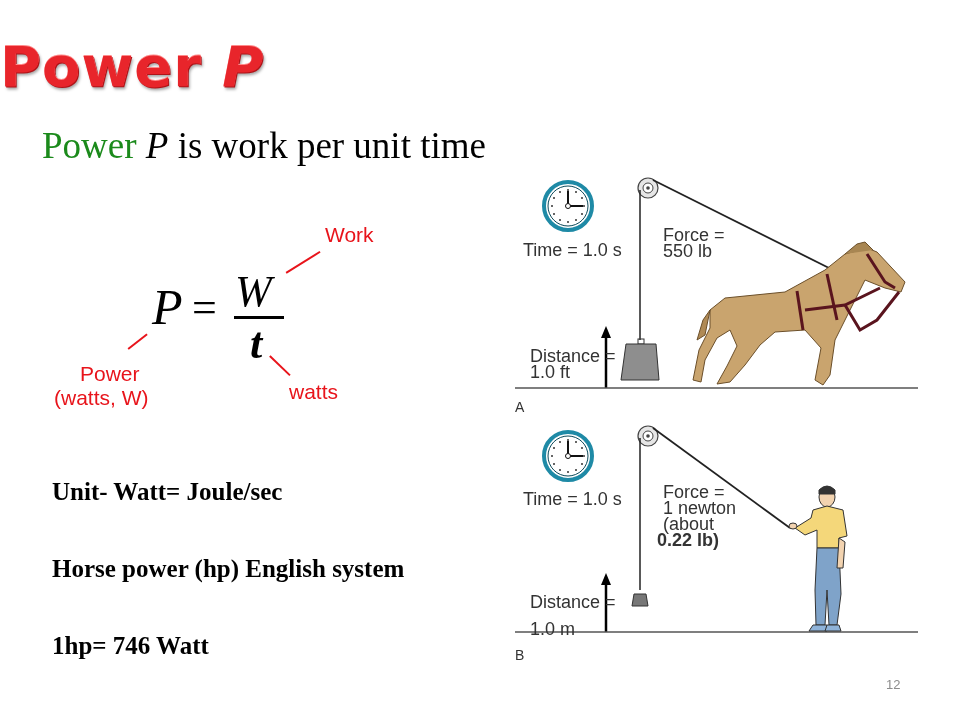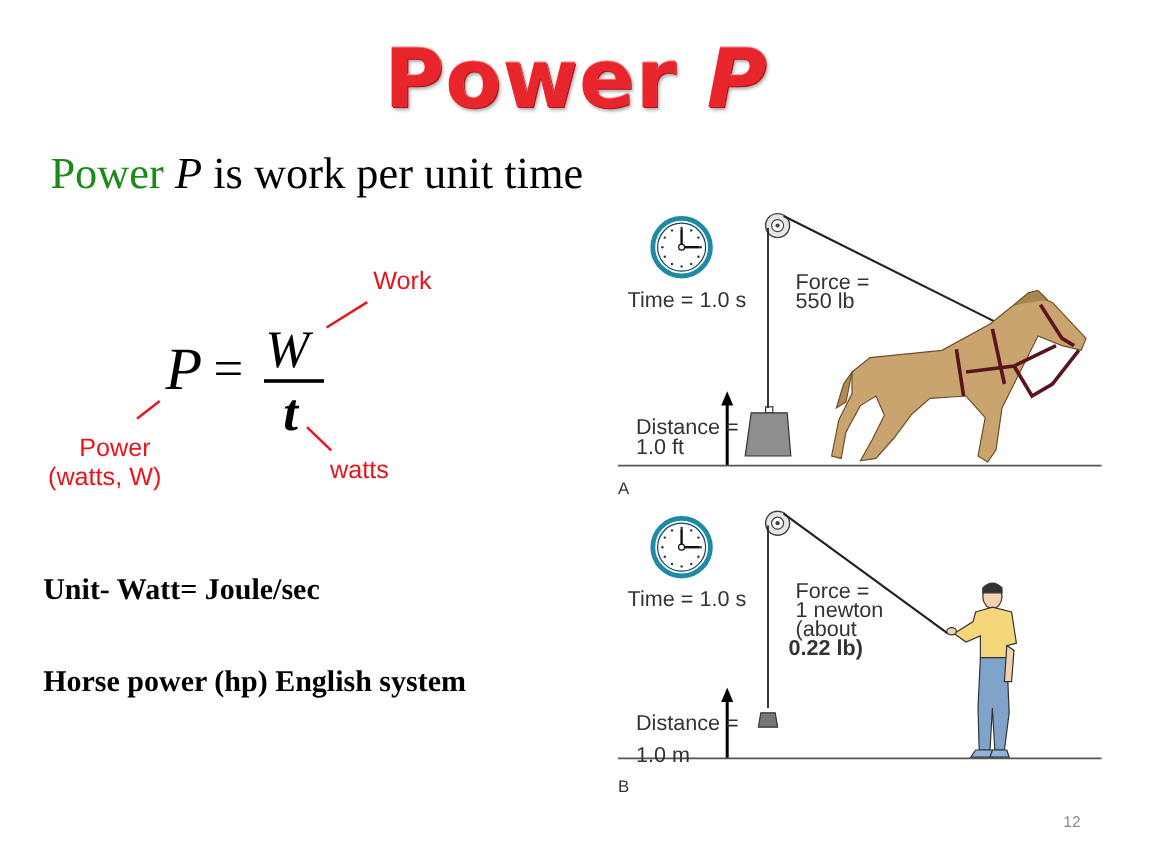--- a/index.html
+++ b/index.html
@@ -1,34 +1,34 @@
 <!DOCTYPE html>
 <html><head>
 <meta charset="utf-8">
 <style>
   html, body { margin:0; padding:0; background:#ffffff; }
   body { width:960px; height:720px; position:relative; overflow:hidden; font-family:"Liberation Serif", serif; }
-  .title { position:absolute; left:0; width:960px; top:22px; text-align:center;
-    font-family:"DejaVu Sans", sans-serif; font-weight:bold; font-size:68px; letter-spacing:1px;
+  .title { position:absolute; left:0; width:960px; top:22px; 
+    font-family:"DejaVu Sans", sans-serif; font-weight:bold; font-size:56px; letter-spacing:1px;
     color:#e8252b; line-height:90px;
     text-shadow: 0 -1px 0 #ff8a8a, 1px 1px 0 #b01419, 2px 3px 3px rgba(0,0,0,0.35); }
   .title .ital { font-style:italic; }
   .subtitle { position:absolute; left:42px; top:124px; font-size:37px; color:#000; white-space:nowrap; }
   .subtitle .green { color:#1b8a1b; }
   .subtitle .ital { font-style:italic; }
-  .formula { position:absolute; left:28px; top:210px; width:360px; height:210px;text-align:center; }
+  .formula { position:absolute; left:42px; top:210px; width:360px; height:210px;text-align:center; }
   .fl { position:absolute; font-family:"Liberation Sans", sans-serif; color:#e8141b; font-size:21px; line-height:24px; white-space:nowrap; }
   .mathP { position:absolute; left:110px; top:68px; font-family:"Liberation Serif", serif; font-style:italic; font-size:50px; }
   .mathEq { position:absolute; left:150px; top:72px; font-family:"Liberation Serif", serif; font-size:44px; }
   .mathW { position:absolute; left:193px; top:56px; font-family:"Liberation Serif", serif; font-style:italic; font-size:44px; }
   .mathBar { position:absolute; left:192px; top:106px; width:50px; height:3px; background:#000; }
   .mathT { position:absolute; left:208px; top:108px; font-family:"Liberation Serif", serif; font-style:italic; font-weight:bold; font-size:44px; }
   .line { position:absolute; height:1.5px; background:#e8141b; transform-origin:left center; }
   .units { position:absolute; left:36px; top:478px; font-weight:bold; font-size:25px; color:#000; }
-  .units div { height:77px; white-space:nowrap; }
+  .units div { height:77px; white-space:nowrap;margin-left:16px; }
   .figure { position:absolute; left:505px; top:170px; width:420px; height:500px; }
   .flabel { position:absolute; font-family:"Liberation Sans", sans-serif; font-size:18px; color:#333; line-height:15px; white-space:nowrap; }
   .pagenum { position:absolute; left:886px; top:677px; font-family:"Liberation Sans", sans-serif; font-size:13px; color:#8c8c8c; }
 </style>
 </head>
 <body>
 
 <div class="title">
   <span>Power</span>
   <span class="ital">P</span>
@@ -51,20 +51,21 @@
   <div class="line" style="left:86px;top:138px;width:24px;transform:rotate(-38deg);"></div>
   <div class="line" style="left:228px;top:145px;width:28px;transform:rotate(44deg);"></div>
   <span class="fl" style="left:38px;top:152px;">Power</span>
   <span class="fl" style="left:12px;top:176px;">(watts, W)</span>
   <span class="fl" style="left:247px;top:170px;">watts</span>
 </div>
 
 <div class="units">
   <div>Unit- Watt= Joule/sec</div>
   <div>Horse power (hp) English system</div>
+  <div>1hp= 746 Watt</div>
 </div>
 
 <div class="figure">
   <svg width="420" height="500" viewBox="0 0 420 500" style="position:absolute;left:0;top:0;">
 
     <g>
       <circle cx="63" cy="36" r="24" fill="#fff" stroke="#1f8aa6" stroke-width="4"></circle>
       <circle cx="63" cy="36" r="20" fill="none" stroke="#0d4a5a" stroke-width="1"></circle>
       <g fill="#333">
         <circle cx="63" cy="20" r="1"></circle>

